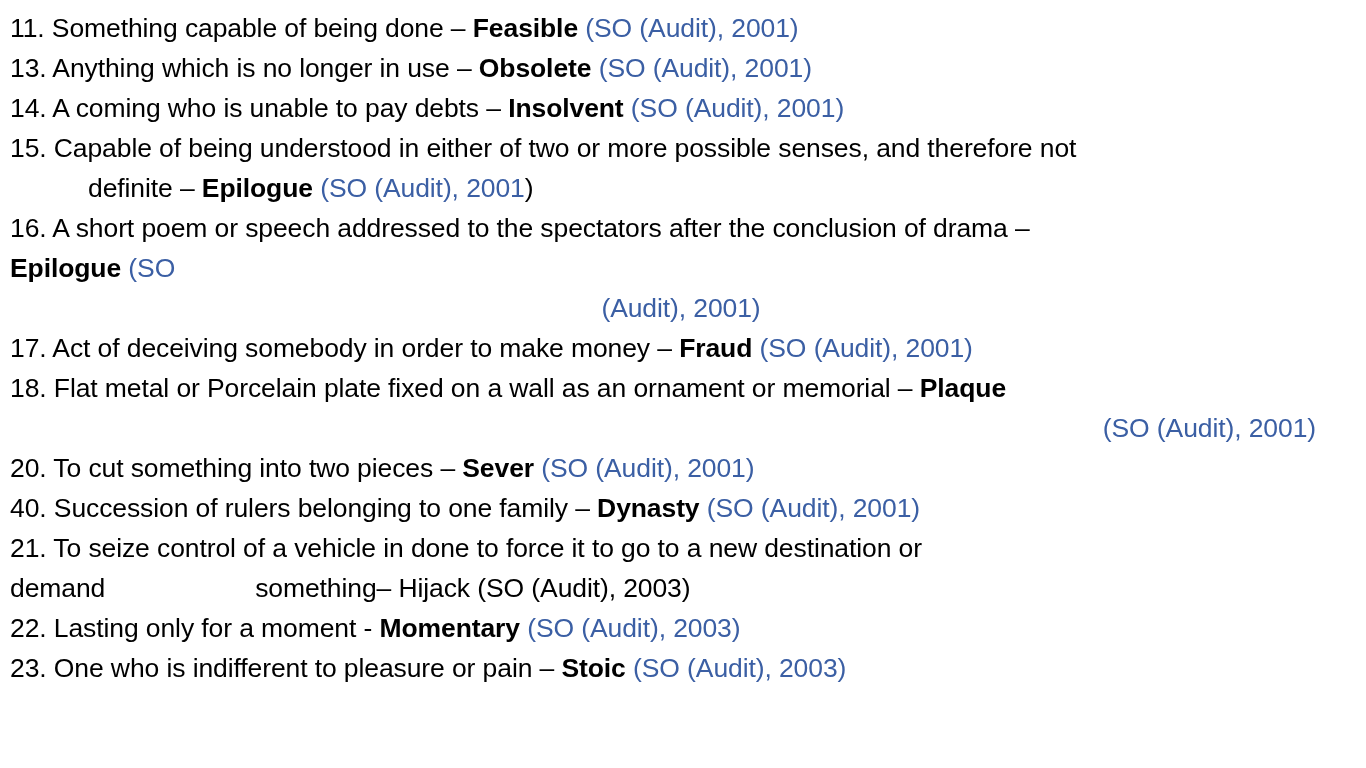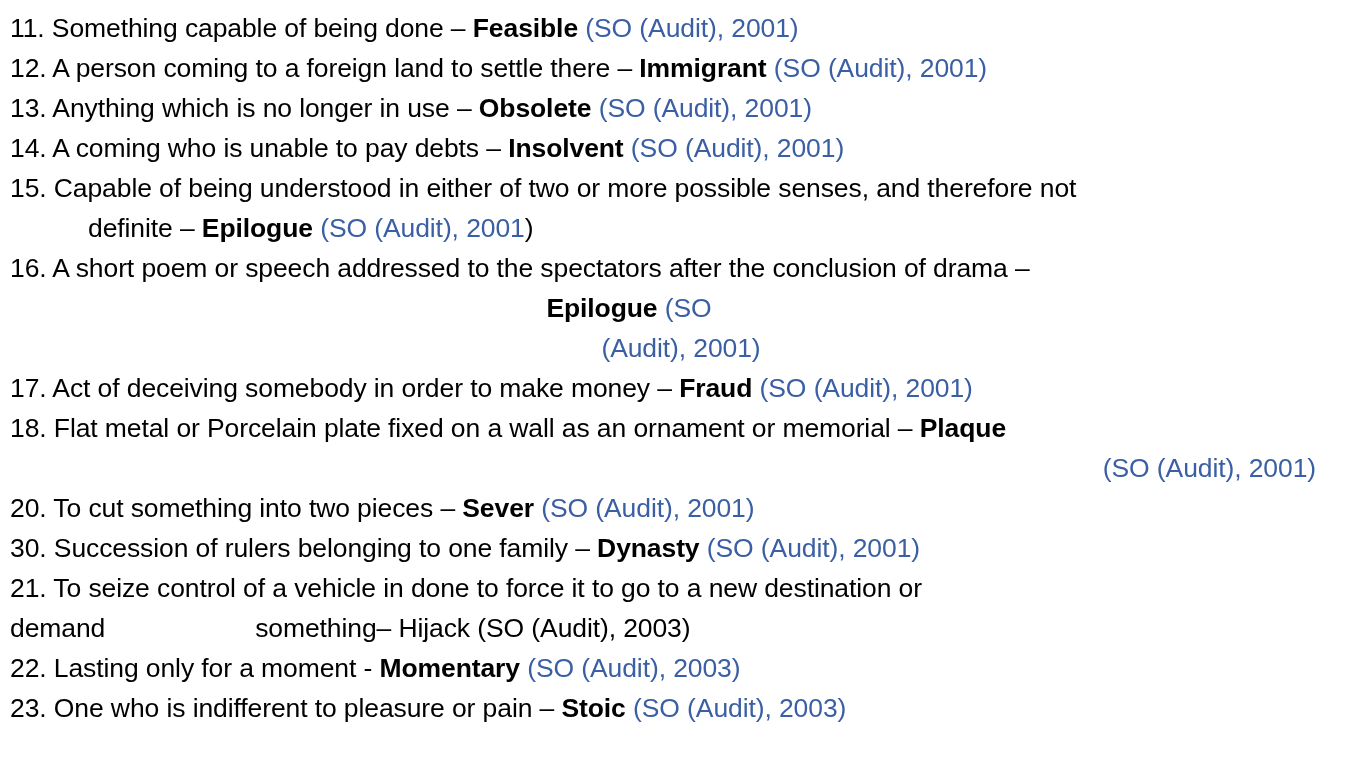--- a/index.html
+++ b/index.html
@@ -36,56 +36,55 @@
     display: inline-block;
     width: 78px;
   }
   .right-cite {
     display: block;
     text-align: right;
     padding-right: 36px;
   }
   .epilogue-line {
     display: block;
-    text-align: center;
+    text-align: left;
     padding-right: 104px;
   }
   .hang-cite {
     display: block;
     text-align: center;
   }
   .gap-demand {
     display: inline-block;
     width: 150px;
   }
 </style>
 </head>
 <body>
 
 <div id="page">
 
   <div class="line"><span>11.</span><span> Something capable of being done – </span><span class="b">Feasible</span><span class="cite"> (SO (Audit), 2001)</span></div>
 
-  <div class="line"><span>12.</span><span> A person coming to a foreign land to settle there – </span><span class="b">Immigrant</span><span class="cite"> (SO (Audit), 2001)</span></div>
 
   <div class="line"><span>13.</span><span> Anything which is no longer in use – </span><span class="b">Obsolete</span><span class="cite"> (SO (Audit), 2001)</span></div>
 
   <div class="line"><span>14.</span><span> A coming who is unable to pay debts – </span><span class="b">Insolvent</span><span class="cite"> (SO (Audit), 2001)</span></div>
 
   <div class="line"><span>15.</span><span> Capable of being understood in either of two or more possible senses, and therefore not</span><br><span class="indent-def"></span><span>definite – </span><span class="b">Epilogue</span><span class="cite"> (SO (Audit), 2001</span><span>)</span></div>
 
   <div class="line"><span>16.</span><span> A short poem or speech addressed to the spectators after the conclusion of drama –</span><span class="epilogue-line"><span class="b">Epilogue</span><span class="cite"> (SO</span></span><span class="cite hang-cite">(Audit), 2001)</span></div>
 
   <div class="line"><span>17.</span><span> Act of deceiving somebody in order to make money – </span><span class="b">Fraud</span><span class="cite"> (SO (Audit), 2001)</span></div>
 
   <div class="line"><span>18.</span><span> Flat metal or Porcelain plate fixed on a wall as an ornament or memorial – </span><span class="b">Plaque</span><span class="cite right-cite">(SO (Audit), 2001)</span></div>
 
   <div class="line"><span>20.</span><span> To cut something into two pieces – </span><span class="b">Sever</span><span class="cite"> (SO (Audit), 2001)</span></div>
 
-  <div class="line"><span>30.</span><span> Succession of rulers belonging to one family – </span><span class="b">Dynasty</span><span class="cite"> (SO (Audit), 2001)</span></div>
+  <div class="line"><span>40.</span><span> Succession of rulers belonging to one family – </span><span class="b">Dynasty</span><span class="cite"> (SO (Audit), 2001)</span></div>
 
   <div class="line"><span>21.</span><span> To seize control of a vehicle in done to force it to go to a new destination or</span><br><span>demand</span><span class="gap-demand"></span><span>something– Hijack (SO (Audit), 2003)</span></div>
 
   <div class="line"><span>22.</span><span> Lasting only for a moment - </span><span class="b">Momentary</span><span class="cite"> (SO (Audit), 2003)</span></div>
 
   <div class="line"><span>23.</span><span> One who is indifferent to pleasure or pain – </span><span class="b">Stoic</span><span class="cite"> (SO (Audit), 2003)</span></div>
 
 </div>
 
 </body></html>

